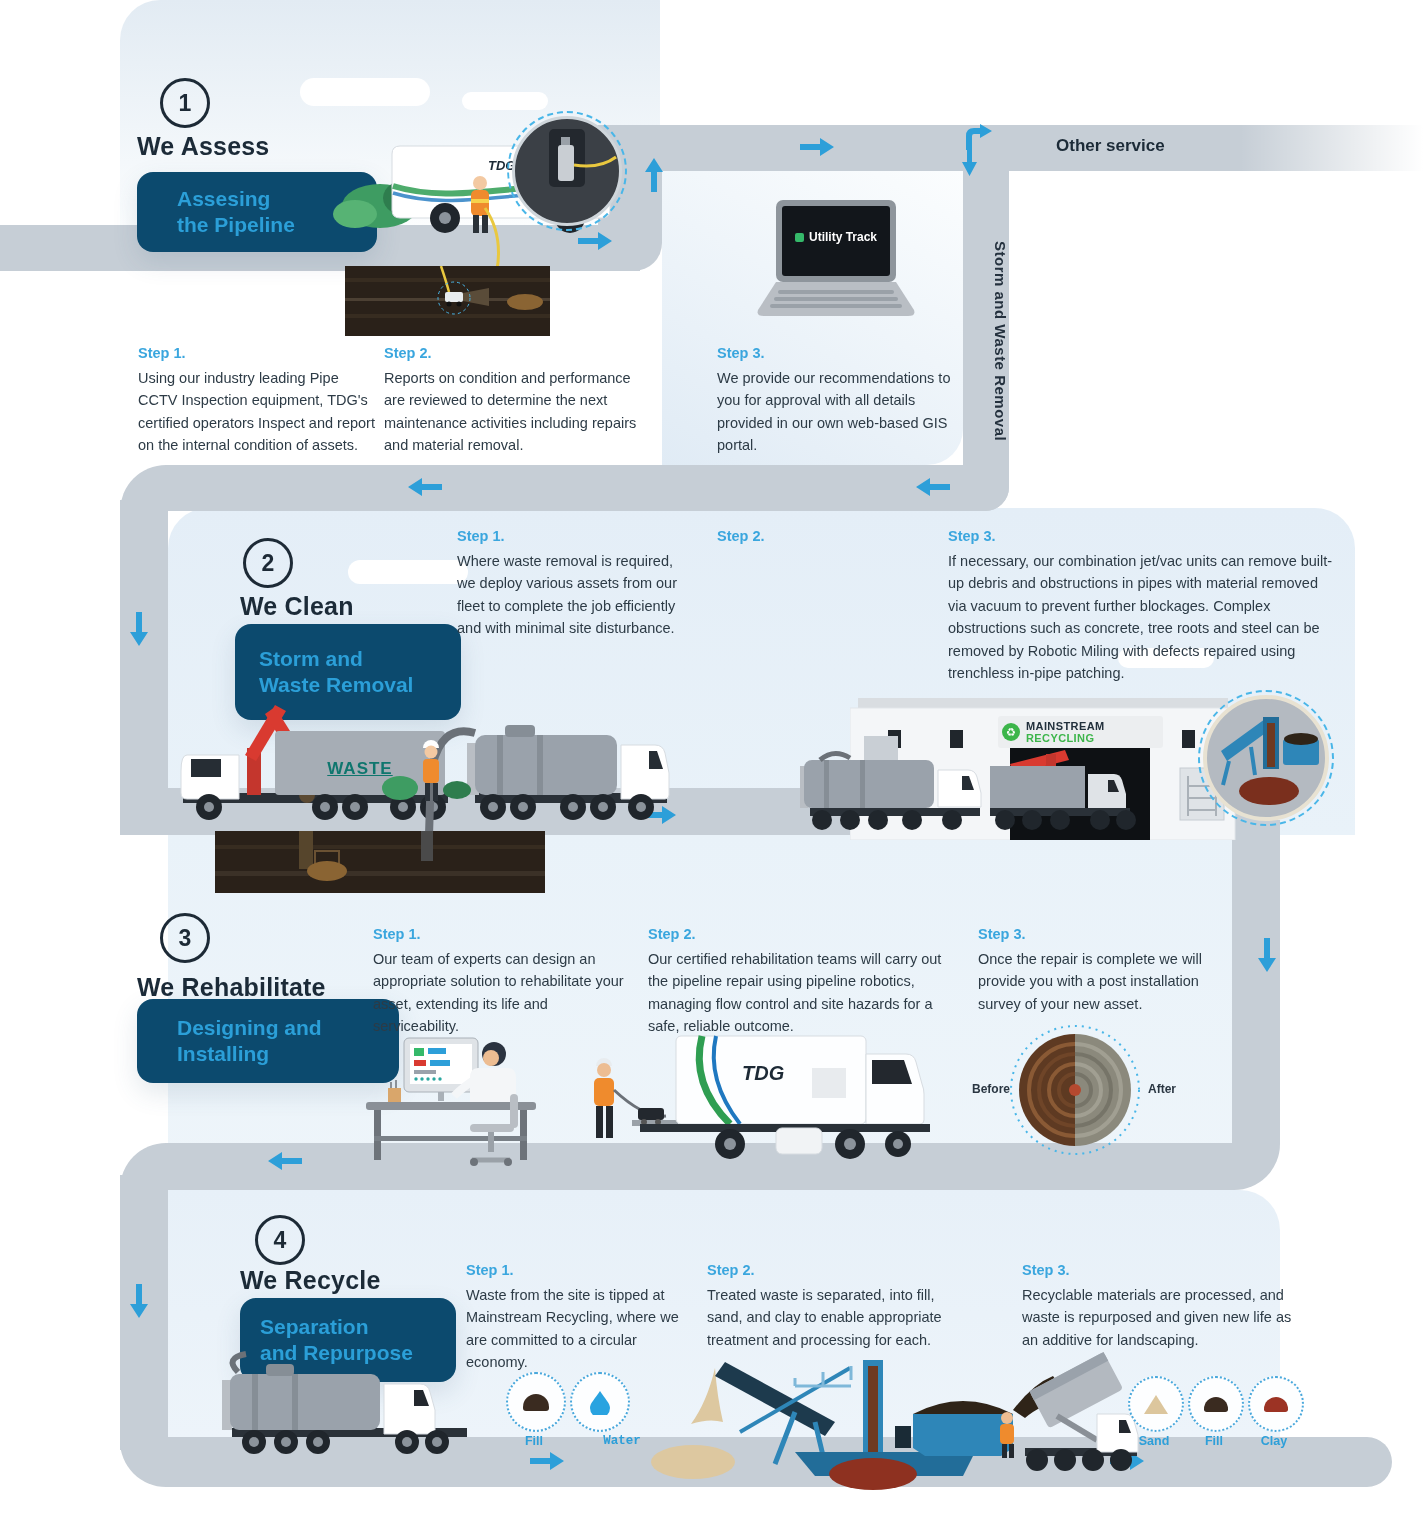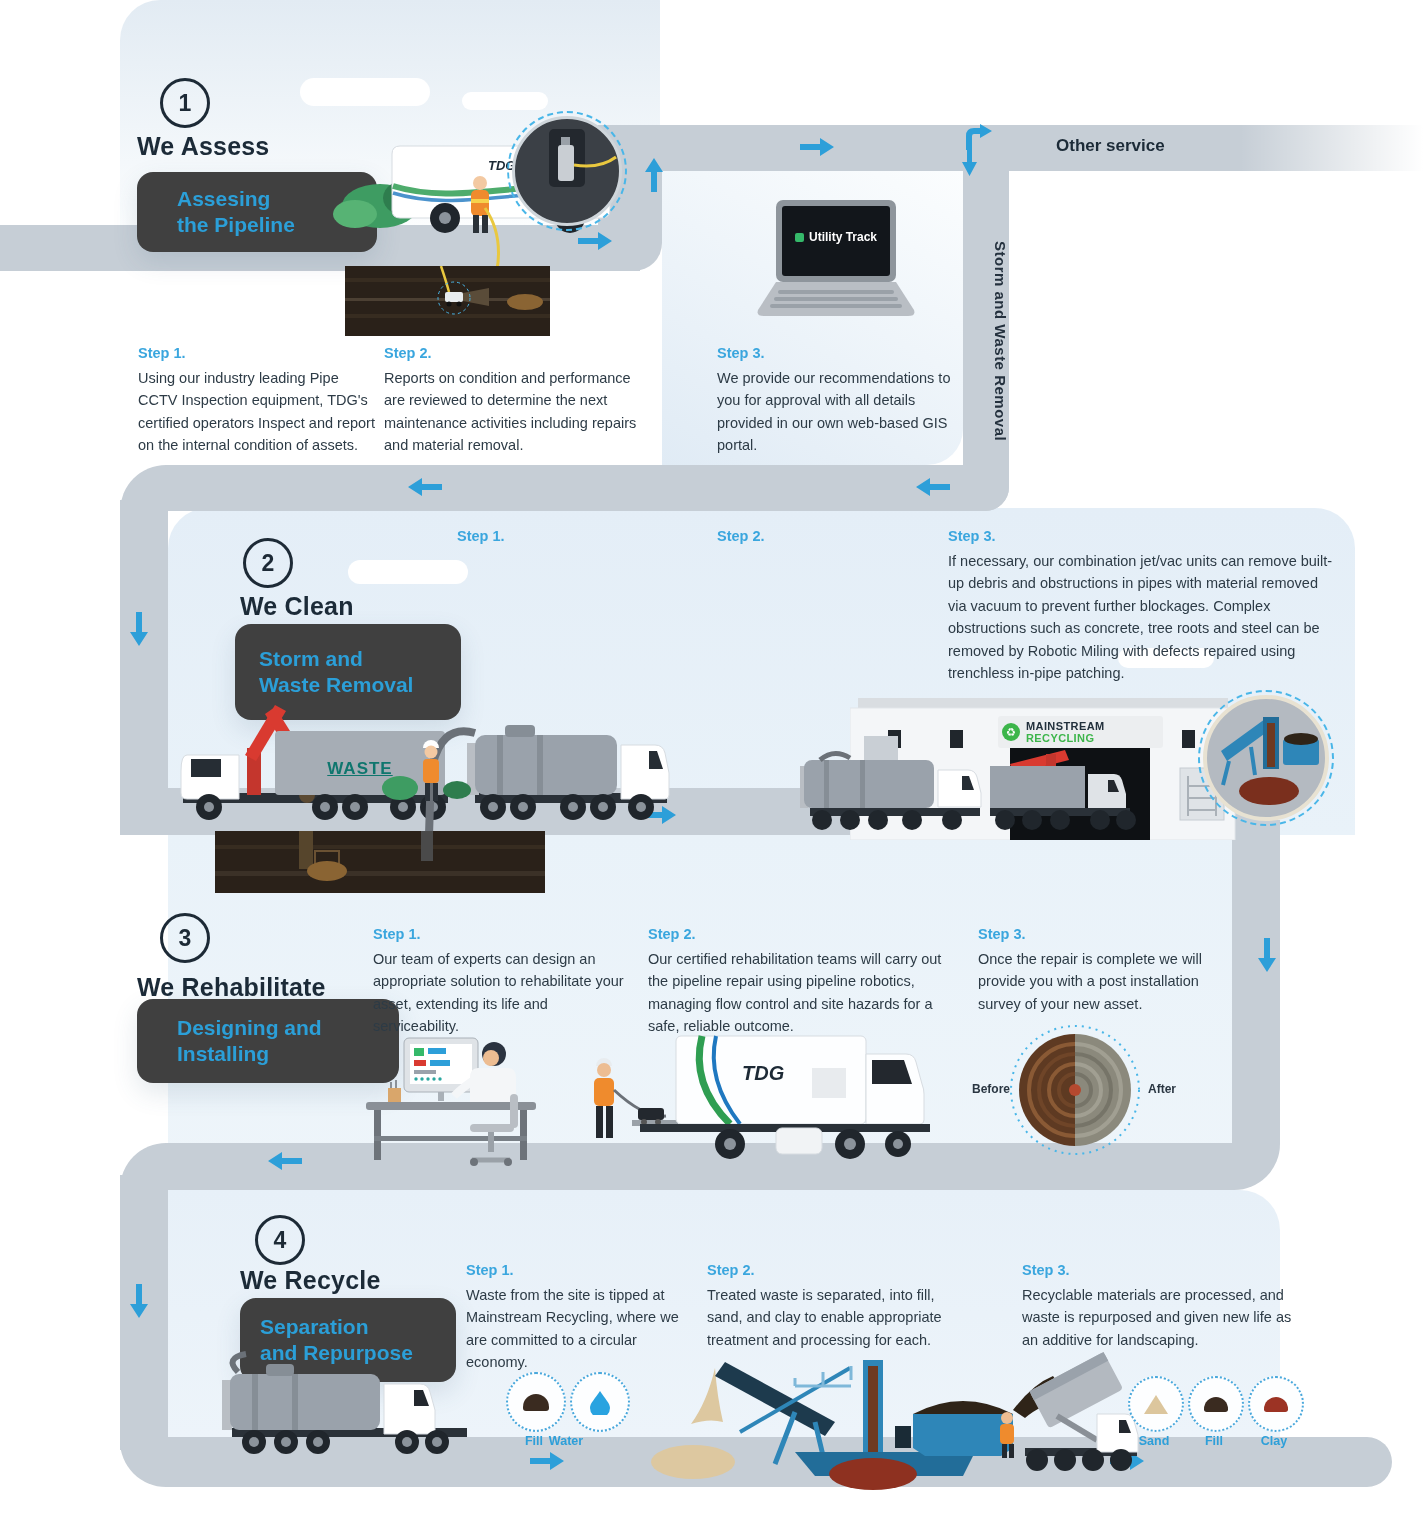--- a/index.html
+++ b/index.html
@@ -5,21 +5,21 @@
   html,body{margin:0;padding:0;background:#fff;}
   #canvas{position:relative;width:1423px;height:1536px;overflow:hidden;background:#fff;
           font-family:"Liberation Sans",sans-serif;color:#20303c;}
   .abs{position:absolute;}
   .road{position:absolute;background:#c6ced6;}
   .panel{position:absolute;}
   .cloud{position:absolute;background:#fff;border-radius:999px;}
   .num-circle{position:absolute;width:44px;height:44px;border:3px solid #1d2a36;border-radius:50%;
               display:flex;align-items:center;justify-content:center;font-weight:bold;font-size:23px;color:#1d2a36;background:transparent;}
   .sec-title{position:absolute;font-size:25px;font-weight:bold;color:#1c2b38;letter-spacing:.2px;}
-  .sub-box{position:absolute;background:#404040;border-radius:16px;box-shadow:0 10px 26px rgba(60,90,120,.14);
+  .sub-box{position:absolute;background:#0c4a6e;border-radius:16px;box-shadow:0 10px 26px rgba(60,90,120,.14);
            display:flex;flex-direction:column;justify-content:center;}
   .sub-box .l{color:#2b9fd8;font-weight:bold;font-size:21px;line-height:1.25;}
   .step{position:absolute;}
   .step-label{color:#3aa6de;font-weight:bold;font-size:14.5px;margin-bottom:6px;}
   .step-text{color:#2d3b46;font-size:14.5px;line-height:1.55;}
   .arr{position:absolute;}
   .arr svg{display:block;}
   .arr path{fill:#2d9fd9;}
   .vlabel{position:absolute;writing-mode:vertical-rl;font-weight:bold;font-size:15px;color:#24313e;letter-spacing:.5px;}
   .plain-label{position:absolute;font-weight:bold;}
@@ -221,20 +221,21 @@
 
   <div class="num-circle" style="left:243px;top:538px;">2</div>
   <div class="sec-title" style="left:240px;top:592px;">We Clean</div>
   <div class="sub-box" style="left:235px;top:624px;width:202px;height:96px;padding-left:24px;">
     <div class="l">Storm and</div>
     <div class="l">Waste Removal</div>
   </div>
 
   <div class="step" style="left:457px;top:528px;width:235px;">
     <div class="step-label">Step 1.</div>
+    <div class="step-text">Where waste removal is required, we deploy various assets from our fleet to complete the job efficiently and with minimal site disturbance.</div>
   </div>
   <div class="step" style="left:717px;top:528px;width:200px;">
     <div class="step-label">Step 2.</div>
   </div>
   <div class="step" style="left:948px;top:528px;width:385px;">
     <div class="step-label">Step 3.</div>
     <div class="step-text">If necessary, our combination jet/vac units can remove built-up debris and obstructions in pipes with material removed via vacuum to prevent further blockages. Complex obstructions such as concrete, tree roots and steel can be removed by Robotic Miling with defects repaired using trenchless in-pipe patching.</div>
   </div>
 
   <div class="abs" style="left:175px;top:693px;width:500px;height:150px;">
@@ -524,21 +525,21 @@
 
   <div class="badge" style="left:506px;top:1372px;width:56px;height:56px;">
     <div class="mound" style="width:26px;height:17px;background:#3a2b20;"></div>
   </div>
   <div class="badge-label" style="left:496px;top:1434px;width:76px;">Fill</div>
   <div class="badge" style="left:570px;top:1372px;width:56px;height:56px;">
     <svg width="26" height="26" viewBox="0 0 26 26">
         <path d="M13 2c5 8 10 12 10 17a10 10 0 0 1-20 0C3 14 8 10 13 2z" fill="#29a3e0"></path>
       </svg>
   </div>
-  <div class="badge-label" style="left:528px;top:1434px;width:76px;">Water</div>
+  <div class="badge-label" style="left:584px;top:1434px;width:76px;font-family:Liberation Mono, monospace;">Water</div>
 
   <div class="abs" style="left:645px;top:1352px;width:500px;height:138px;">
     <svg width="500" height="138" viewBox="0 0 500 138">
       <path d="M70 16q-8 34-24 56 18-6 32-2-6-26-8-54z" fill="#ddc8a0"></path>
       <ellipse cx="48" cy="110" rx="42" ry="17" fill="#ddc8a0"></ellipse>
       <path d="M190 70L80 10l-10 14 110 60z" fill="#1d3a4d"></path>
       <path d="M95 80L205 16" stroke="#2e86b8" stroke-width="4" fill="none"></path>
       <path d="M150 60l-20 52M170 70l10 42" stroke="#2e86b8" stroke-width="5"></path>
       <path d="M150 34h56M150 26v8M178 20v14M206 14v14" stroke="#7fb8d9" stroke-width="3"></path>
       <rect x="218" y="8" width="20" height="94" fill="#2e86b8"></rect>

